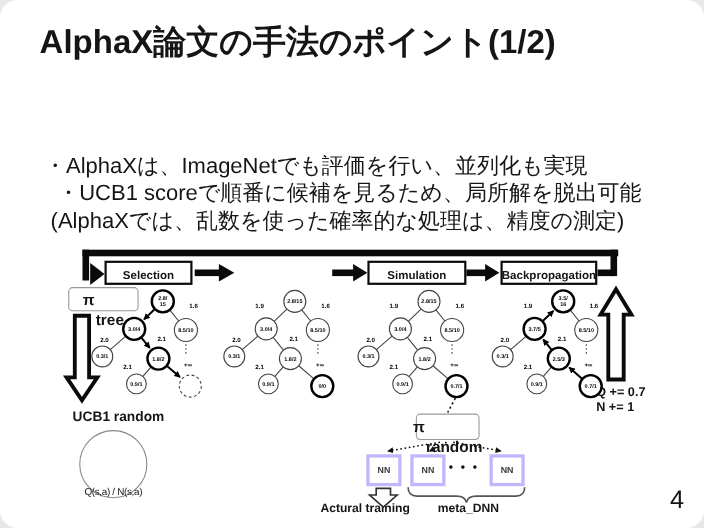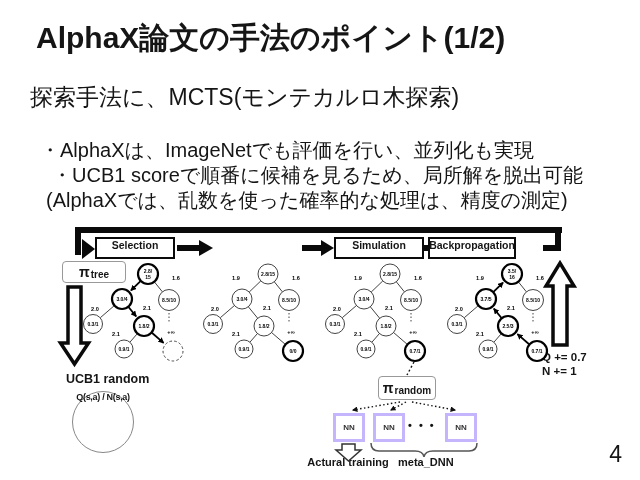--- a/index.html
+++ b/index.html
@@ -1,47 +1,46 @@
 <!DOCTYPE html>
 <html><head>
 <meta charset="utf-8">
 <style>
   html,body{margin:0;padding:0;background:#e8e8e8;}
   .slide{position:relative;width:640px;height:480px;background:#ffffff;overflow:hidden;
-         font-family:"Liberation Sans","DejaVu Sans",sans-serif;color:#151515;}
+         font-family:"Liberation Sans","DejaVu Sans",sans-serif;color:#151515;border-radius:16px;}
   .abs{position:absolute;}
   .title{left:36px;top:18px;width:580px;font-size:30px;font-weight:bold;letter-spacing:0;white-space:nowrap;}
   .intro{left:30px;top:82px;font-size:23px;white-space:nowrap;}
   .bullet{font-size:20px;white-space:nowrap;}
-  .phase-box{border:2.5px solid #0a0a0a;background:#fff;display:flex;align-items:flex-start;justify-content:center;
+  .phase-box{border:2.5px solid #0a0a0a;background:#fff;display:flex;align-items:flex-end;justify-content:center;
              font-weight:bold;font-size:10.5px;white-space:nowrap;z-index:3;box-sizing:border-box;}
   .tree{z-index:2;}
   .pi-box{border:1.4px solid #999;border-radius:4px;background:#fff;display:flex;align-items:center;
           justify-content:center;z-index:3;box-sizing:border-box;}
   .pi-sym{font-size:14px;font-weight:bold;line-height:1;}
-  .pi-sub{font-size:10px;font-weight:bold;position:relative;top:3px;margin-left:1px;line-height:1;}
+  .pi-sub{font-size:14px;font-weight:bold;position:relative;top:18px;margin-left:1px;line-height:1;}
   .ucb-label{font-size:12.5px;font-weight:bold;white-space:nowrap;}
   .ucb-circle{width:62px;height:62px;border:1px solid #888;border-radius:50%;background:#fff;
-              display:flex;align-items:flex-start;justify-content:center;font-size:9px;font-weight:bold;
+              display:flex;align-items:flex-end;justify-content:center;font-size:9px;font-weight:normal;
               letter-spacing:-0.3px;white-space:nowrap;box-sizing:border-box;}
   .nn-box{width:32px;height:29px;border:3px solid #c4b5fd;background:#fff;display:flex;align-items:center;
           justify-content:center;font-size:8px;font-weight:bold;color:#333;z-index:3;box-sizing:border-box;}
   .nn-dots{font-size:11px;font-weight:bold;letter-spacing:2px;color:#111;}
   .small-label{font-size:11px;font-weight:bold;white-space:nowrap;}
   .update-label{font-size:11.5px;font-weight:bold;white-space:nowrap;}
   .page-num{font-size:23px;}
   svg{display:block;}
 </style>
 </head>
 <body>
 
 <div class="slide">
 
   <div class="abs title">AlphaX論文の手法のポイント(1/2)</div>
-  <div class="abs intro">探索手法に、MCTS(モンテカルロ木探索)</div>
   <div class="abs bullet" style="left:40px;top:137px">・AlphaXは、ImageNetでも評価を行い、並列化も実現</div>
   <div class="abs bullet" style="left:52px;top:162px">・UCB1 scoreで順番に候補を見るため、局所解を脱出可能</div>
   <div class="abs bullet" style="left:46px;top:187px">(AlphaXでは、乱数を使った確率的な処理は、精度の測定)</div>
 
   <svg class="abs" style="left:0;top:0;z-index:1" width="640" height="480">
     <defs>
       <marker id="dah" viewBox="0 0 10 10" refX="8" refY="5" markerWidth="5.5" markerHeight="5.5" markerUnits="userSpaceOnUse" orient="auto">
           <path d="M0,0L10,5L0,10z" fill="#111"></path>
         </marker>
     </defs>
@@ -81,21 +80,21 @@
 
     <path d="M371,443 Q371,451 379,451 L415,451 Q423,451 424,457 Q425,451 433,451 L469,451 Q477,451 477,443" fill="none" stroke="#555" stroke-width="1.5"></path>
   </svg>
 
   <div class="abs phase-box" style="left:95px;top:237px;width:80px;height:22px">
       <span>Selection</span>
     </div>
   <div class="abs phase-box" style="left:334px;top:237px;width:90px;height:22px">
       <span>Simulation</span>
     </div>
-  <div class="abs phase-box" style="left:428px;top:237px;width:88px;height:22px">
+  <div class="abs phase-box" style="left:455px;top:237px;width:88px;height:22px">
       <span>Backpropagation</span>
     </div>
 
   <div class="abs tree" style="left:80px;top:261px;width:110px;height:104px">
       <svg width="110" height="104" viewBox="0 0 110 104" style="overflow:visible">
         <defs>
           <marker id="ah0" viewBox="0 0 10 10" refX="8.5" refY="5" markerWidth="6" markerHeight="6" markerUnits="userSpaceOnUse" orient="auto">
             <path d="M0,0L10,5L0,10z" fill="#000"></path>
           </marker>
         </defs>
@@ -260,17 +259,17 @@
     <span>NN</span>
     </div>
   <div class="abs nn-box" style="left:373px;top:413px">
     <span>NN</span>
     </div>
   <div class="abs nn-dots" style="left:408px;top:419px">• • •</div>
   <div class="abs nn-box" style="left:445px;top:413px">
     <span>NN</span>
     </div>
 
-  <div class="abs small-label" style="left:298px;top:456px;width:100px;text-align:center">Actural training</div>
+  <div class="abs small-label" style="left:282px;top:456px;width:100px;text-align:center">Actural training</div>
   <div class="abs small-label" style="left:398px;top:456px">meta_DNN</div>
 
   <div class="abs page-num" style="right:18px;top:441px">4</div>
 </div>
 
 </body></html>

